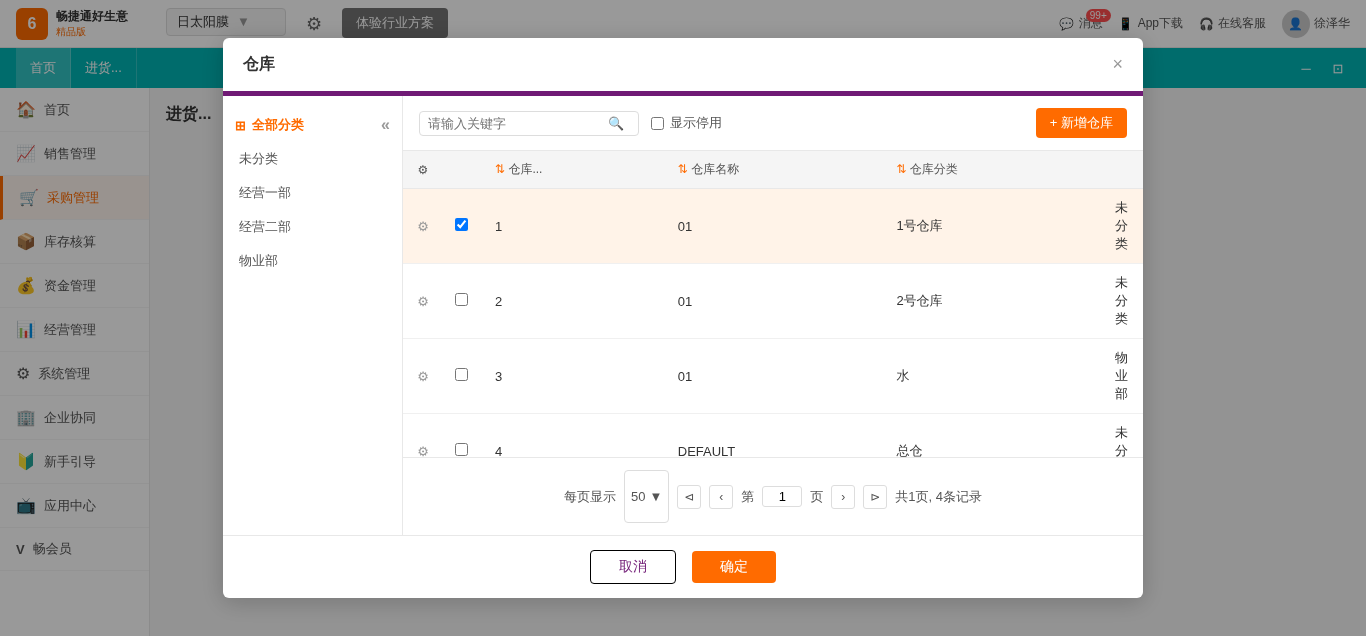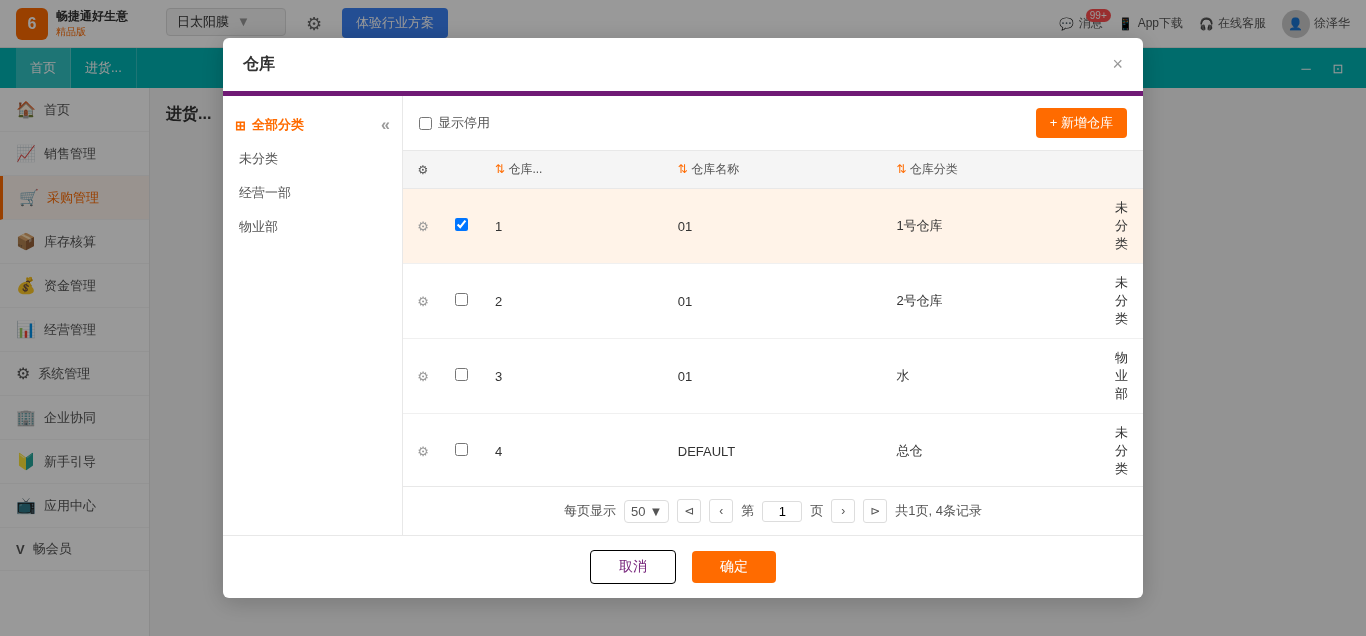--- a/index.html
+++ b/index.html
@@ -47,21 +47,21 @@
       min-width: 120px;
     }
     .store-selector .arrow { margin-left: 8px; color: #999; }
     .gear-btn {
       width: 32px; height: 32px;
       display: flex; align-items: center; justify-content: center;
       cursor: pointer; color: #666; font-size: 18px;
       border-radius: 4px;
     }
     .trial-btn {
-      background: #3b82f6;
+      background: #737373;
       color: #fff;
       border: none;
       border-radius: 4px;
       padding: 6px 14px;
       cursor: pointer;
       font-size: 13px;
     }
     .header-right {
       display: flex; align-items: center; gap: 16px;
     }
@@ -288,21 +288,21 @@
       display: flex; align-items: center;
       padding: 12px 16px;
       border-top: 1px solid #e8e8e8;
       justify-content: center;
       gap: 8px;
       font-size: 13px; color: #555;
     }
     .page-select {
       display: flex; align-items: center;
       border: 1px solid #ddd; border-radius: 4px;
-      padding: 3px 6px; gap: 4px;
+      padding: 18px 6px; gap: 4px;
       cursor: pointer;
     }
     .page-nav-btn {
       width: 24px; height: 24px;
       display: flex; align-items: center; justify-content: center;
       cursor: pointer; color: #555;
       border: 1px solid #ddd; border-radius: 3px;
       font-size: 12px;
     }
     .page-input {
@@ -457,25 +457,30 @@
   <div class="modal-body">
 
     <div class="left-panel">
       <div class="left-panel-header">
         <span style="color:#ff6b00;">⊞</span>
         <span>全部分类</span>
         <span class="collapse-btn">«</span>
       </div>
       <div class="category-item">未分类</div>
       <div class="category-item">经营一部</div>
+      <div class="category-item">经营二部</div>
       <div class="category-item">物业部</div>
     </div>
 
     <div class="right-panel">
       <div class="right-panel-toolbar">
+        <div class="search-input-wrap">
+          <input type="text" placeholder="请输入关键字" style="">
+          <span class="search-icon">🔍</span>
+        </div>
         <label class="checkbox-label">
           <input type="checkbox" style="">
           <span>显示停用</span>
         </label>
         <button class="add-btn">+ 新增仓库</button>
       </div>
 
       <div class="table-wrap">
         <table>
           <thead>

